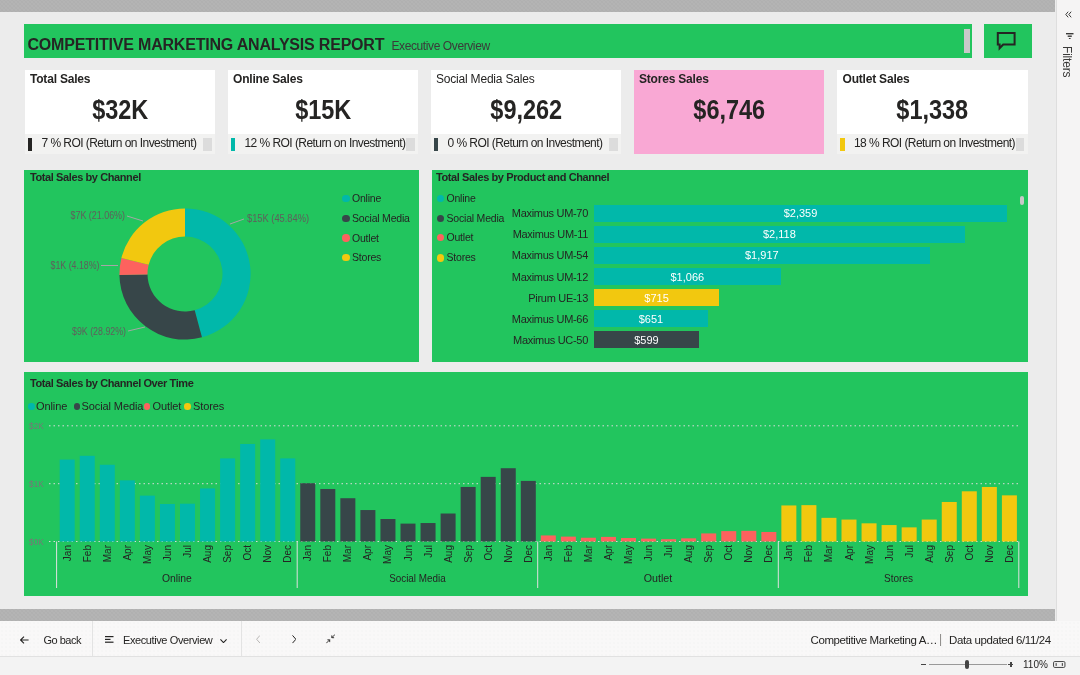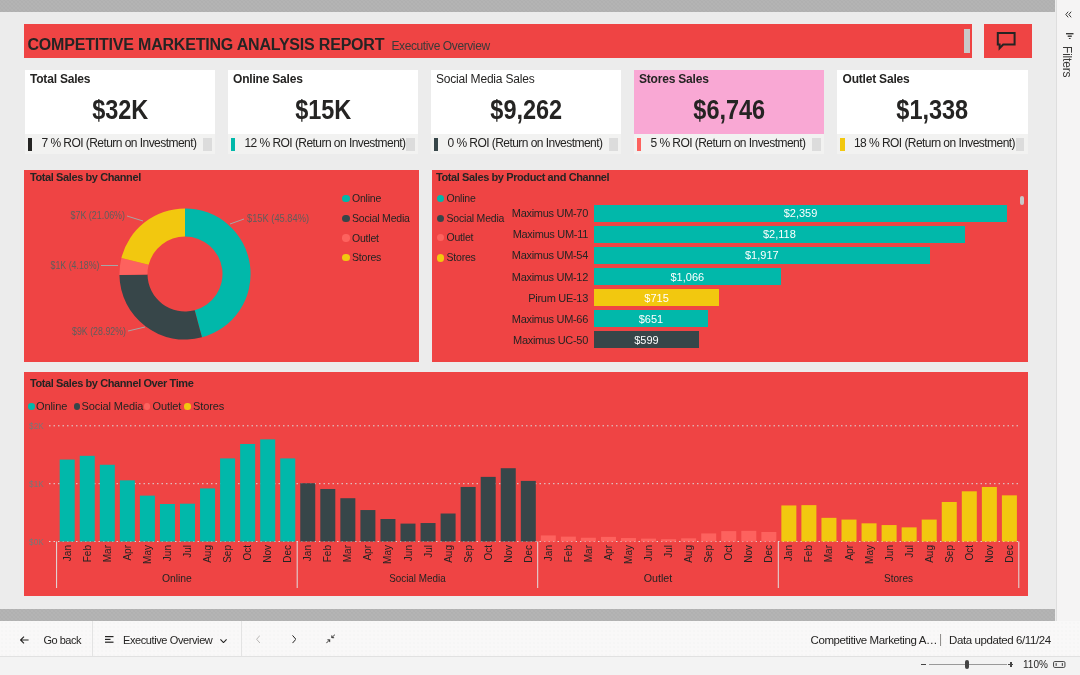--- a/index.html
+++ b/index.html
@@ -1,17 +1,17 @@
 <!DOCTYPE html>
 <html><head><meta charset="utf-8"><style>
 * { margin:0; padding:0; box-sizing:border-box; }
 html,body { width:1080px; height:675px; overflow:hidden; background:#ececec;
   font-family:"Liberation Sans",sans-serif; -webkit-font-smoothing:antialiased; }
 .abs { position:absolute; }
-.card { position:absolute; background:#ef4444;padding-left:48px; }
+.card { position:absolute; background:#22c55e;padding-left:48px; }
 .dots { background-color:#b4b4b4;
   background-image:radial-gradient(#a6a6a6 0.55px, transparent 0.75px), radial-gradient(#a6a6a6 0.55px, transparent 0.75px);
   background-size:4px 4px; background-position:0 0, 2px 2px; }
 .ctitle { font-size:11px; letter-spacing:-0.4px; font-weight:bold; color:#252423; white-space:nowrap; }
 </style></head>
 <body>
 <div class="abs dots" style="left:0;top:0;width:1054.5px;height:11.5px"></div>
 <div class="abs dots" style="left:0;top:608.5px;width:1054.5px;height:12.5px"></div>
 
 <div class="card" style="left:24px;top:24px;width:948px;height:34px">
@@ -47,25 +47,20 @@
 <div style="position:absolute;left:0;top:23px;width:100%;height:34px;line-height:34px;text-align:center;font-size:27px;font-weight:bold;color:#252423;transform:scaleX(0.87)">$9,262</div>
 <div style="position:absolute;left:0;top:63.5px;width:100%;height:20.5px;background:#f2f2f1">
 <div style="position:absolute;left:3.1px;top:4.2px;width:4.5px;height:12.9px;background:#374649"></div>
 <div style="position:absolute;left:17px;top:2.8px;font-size:12px;letter-spacing:-0.55px;line-height:15px;color:#252423;white-space:nowrap">0 % ROI (Return on Investment)</div>
 <div style="position:absolute;right:3.5px;top:4.2px;width:8.5px;height:13.5px;background:#dcdcdc"></div>
 </div>
 </div>
 <div style="position:absolute;left:633.5px;top:70px;width:190.5px;height:84px;background:#f9a8d4">
 <div style="position:absolute;left:5.5px;top:2px;font-size:12px;letter-spacing:-0.2px;font-weight:bold;color:#252423;white-space:nowrap">Stores Sales</div>
 <div style="position:absolute;left:0;top:23px;width:100%;height:34px;line-height:34px;text-align:center;font-size:27px;font-weight:bold;color:#252423;transform:scaleX(0.87)">$6,746</div>
-<div style="position:absolute;left:0;top:63.5px;width:100%;height:20.5px;background:#f2f2f1">
-<div style="position:absolute;left:3.1px;top:4.2px;width:4.5px;height:12.9px;background:#fd625e"></div>
-<div style="position:absolute;left:17px;top:2.8px;font-size:12px;letter-spacing:-0.55px;line-height:15px;color:#252423;white-space:nowrap">5 % ROI (Return on Investment)</div>
-<div style="position:absolute;right:3.5px;top:4.2px;width:8.5px;height:13.5px;background:#dcdcdc"></div>
-</div>
 </div>
 <div style="position:absolute;left:837px;top:70px;width:190.5px;height:84px;background:#fff">
 <div style="position:absolute;left:5.5px;top:2px;font-size:12px;letter-spacing:-0.2px;font-weight:bold;color:#252423;white-space:nowrap">Outlet Sales</div>
 <div style="position:absolute;left:0;top:23px;width:100%;height:34px;line-height:34px;text-align:center;font-size:27px;font-weight:bold;color:#252423;transform:scaleX(0.87)">$1,338</div>
 <div style="position:absolute;left:0;top:63.5px;width:100%;height:20.5px;background:#f2f2f1">
 <div style="position:absolute;left:3.1px;top:4.2px;width:4.5px;height:12.9px;background:#f2c80f"></div>
 <div style="position:absolute;left:17px;top:2.8px;font-size:12px;letter-spacing:-0.55px;line-height:15px;color:#252423;white-space:nowrap">18 % ROI (Return on Investment)</div>
 <div style="position:absolute;right:3.5px;top:4.2px;width:8.5px;height:13.5px;background:#dcdcdc"></div>
 </div>
 </div>

